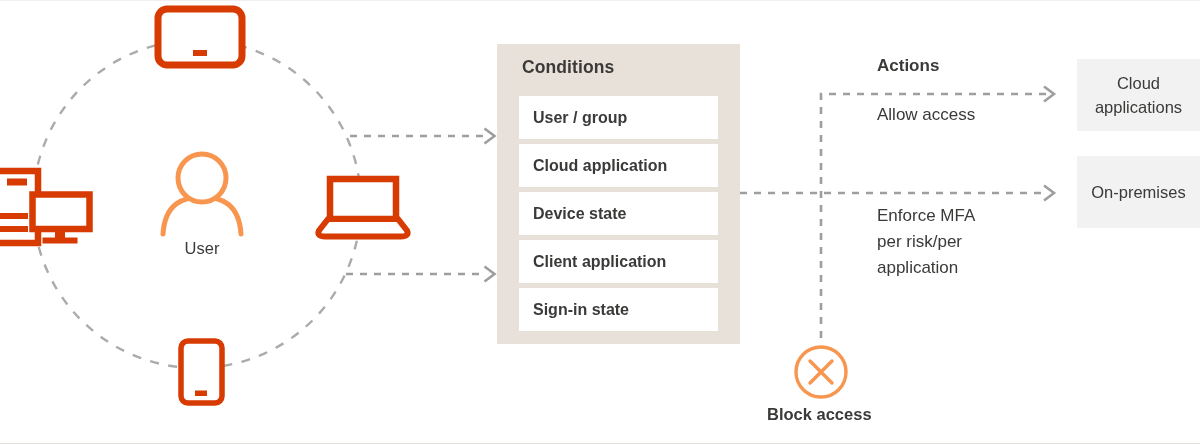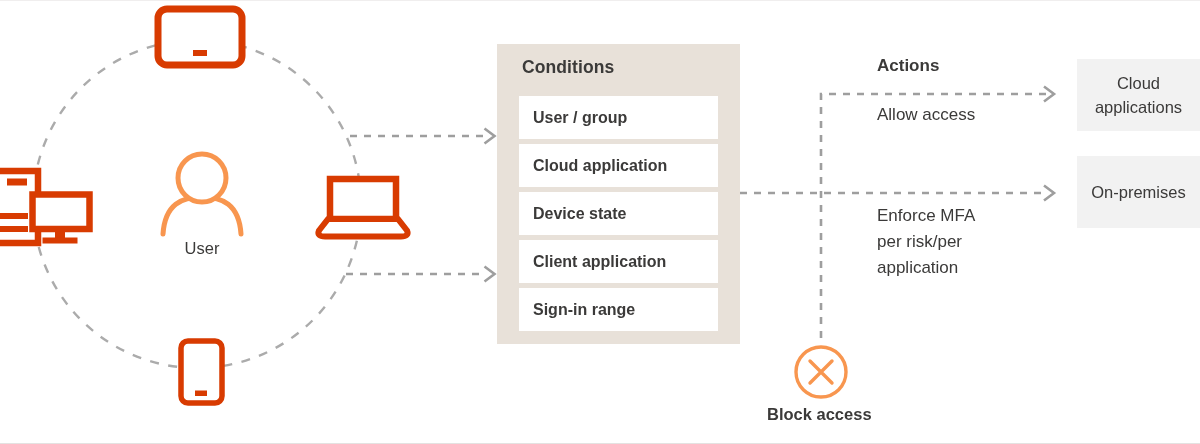--- a/index.html
+++ b/index.html
@@ -116,21 +116,21 @@
   </svg>
 
   <div class="user-label">User</div>
 
   <div class="conditions-panel">
     <div class="panel-title">Conditions</div>
     <div class="cond-row">User / group</div>
     <div class="cond-row">Cloud application</div>
     <div class="cond-row">Device state</div>
     <div class="cond-row">Client application</div>
-    <div class="cond-row">Sign-in range</div>
+    <div class="cond-row">Sign-in state</div>
   </div>
 
   <div class="actions-title">Actions</div>
   <div class="allow-label">Allow access</div>
   <div class="enforce-label">
     <span>Enforce MFA</span>
     <span>per risk/per</span>
     <span>application</span>
   </div>
   <div class="block-label">Block access</div>

